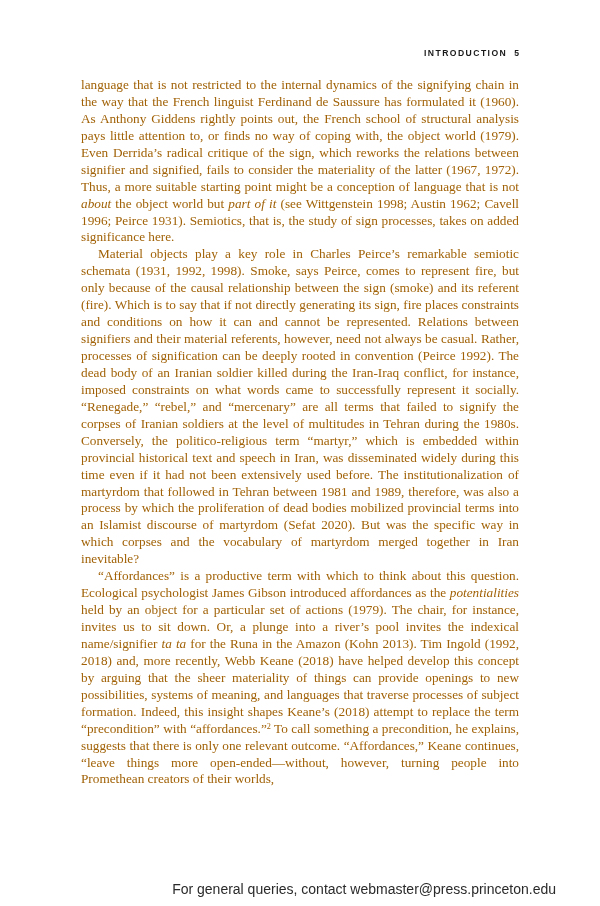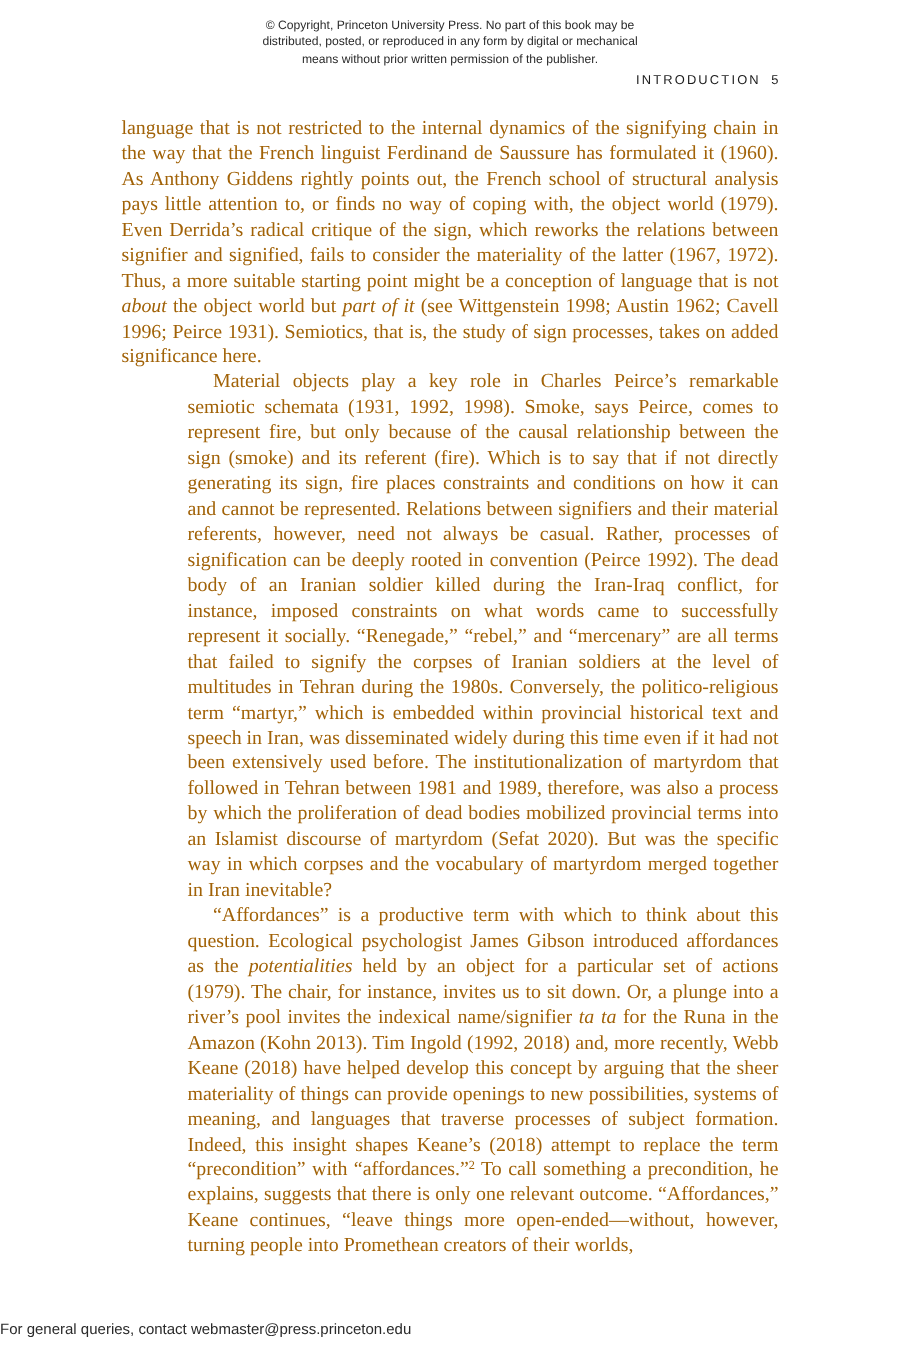--- a/index.html
+++ b/index.html
@@ -33,21 +33,21 @@
   }
   .copyright-notice .line { display: block; white-space: nowrap; }
 
   
   .running-head {
     position: absolute;
     right: 81px;
     top: 48px;
     font-family: "Liberation Sans", "DejaVu Sans", sans-serif;
     font-size: 8.6px;
-    font-weight: 400;
+    font-weight: 700;
     letter-spacing: 1.45px;
     color: #1a1a1a;
     white-space: nowrap;
   }
   .running-head .folio {
     margin-left: 7px;
     letter-spacing: 0;
   }
 
   
@@ -62,53 +62,47 @@
     text-justify: inter-word;
     color: #a16207;
     hyphens: none;
   }
   .body-text p {
     margin: 0;
     text-indent: 0;
   }
   .body-text p.indented {
     text-indent: 17px;
-    margin-left: 44px;
   }
   .body-text i, .body-text em {
     font-style: italic;
   }
   .body-text sup {
     font-size: 0.62em;
     vertical-align: 0.48em;
     line-height: 0;
   }
 
   
   .page-footer {
     position: absolute;
     left: 0;
     top: 881px;
     width: 556px;
-    text-align: left;
+    text-align: right;
     font-family: "Liberation Sans", "DejaVu Sans", sans-serif;
-    font-size: 10px;
+    font-size: 14px;
     color: #2a2a2a;
   }
 </style>
 </head>
 <body>
 
 <div class="page">
 
-  <div class="copyright-notice">
-    <span class="line">© Copyright, Princeton University Press. No part of this book may be</span>
-    <span class="line">distributed, posted, or reproduced in any form by digital or mechanical</span>
-    <span class="line">means without prior written permission of the publisher.</span>
-  </div>
 
   <div class="running-head">
     <span>INTRODUCTION</span><span class="folio">5</span>
   </div>
 
   <div class="body-text" id="body-text">
       <p>language that is not restricted to the internal dynamics of the signifying chain in the way that the French linguist Ferdinand de Saussure has formulated it (1960). As Anthony Giddens rightly points out, the French school of structural analysis pays little attention to, or finds no way of coping with, the object world (1979). Even Derrida’s radical critique of the sign, which reworks the relations between signifier and signified, fails to consider the materiality of the latter (1967, 1972). Thus, a more suitable starting point might be a conception of language that is not <i>about</i> the object world but <i>part of it</i> (see Wittgenstein 1998; Austin 1962; Cavell 1996; Peirce 1931). Semiotics, that is, the study of sign processes, takes on added significance here.</p>
       <p class="indented">Material objects play a key role in Charles Peirce’s remarkable semiotic schemata (1931, 1992, 1998). Smoke, says Peirce, comes to represent fire, but only because of the causal relationship between the sign (smoke) and its referent (fire). Which is to say that if not directly generating its sign, fire places constraints and conditions on how it can and cannot be represented. Relations between signifiers and their material referents, however, need not always be casual. Rather, processes of signification can be deeply rooted in convention (Peirce 1992). The dead body of an Iranian soldier killed during the Iran-Iraq conflict, for instance, imposed constraints on what words came to successfully represent it socially. “Renegade,” “rebel,” and “mercenary” are all terms that failed to signify the corpses of Iranian soldiers at the level of multitudes in Tehran during the 1980s. Conversely, the politico-religious term “martyr,” which is embedded within provincial historical text and speech in Iran, was disseminated widely during this time even if it had not been extensively used before. The institutionalization of martyrdom that followed in Tehran between 1981 and 1989, therefore, was also a process by which the proliferation of dead bodies mobilized provincial terms into an Islamist discourse of martyrdom (Sefat 2020). But was the specific way in which corpses and the vocabulary of martyrdom merged together in Iran inevitable?</p>
       <p class="indented">“Affordances” is a productive term with which to think about this question. Ecological psychologist James Gibson introduced affordances as the <i>potentialities</i> held by an object for a particular set of actions (1979). The chair, for instance, invites us to sit down. Or, a plunge into a river’s pool invites the indexical name/signifier <i>ta ta</i> for the Runa in the Amazon (Kohn 2013). Tim Ingold (1992, 2018) and, more recently, Webb Keane (2018) have helped develop this concept by arguing that the sheer materiality of things can provide openings to new possibilities, systems of meaning, and languages that traverse processes of subject formation. Indeed, this insight shapes Keane’s (2018) attempt to replace the term “precondition” with “affordances.”<sup>2</sup> To call something a precondition, he explains, suggests that there is only one relevant outcome. “Affordances,” Keane continues, “leave things more open-ended—without, however, turning people into Promethean creators of their worlds,</p>
     </div>

